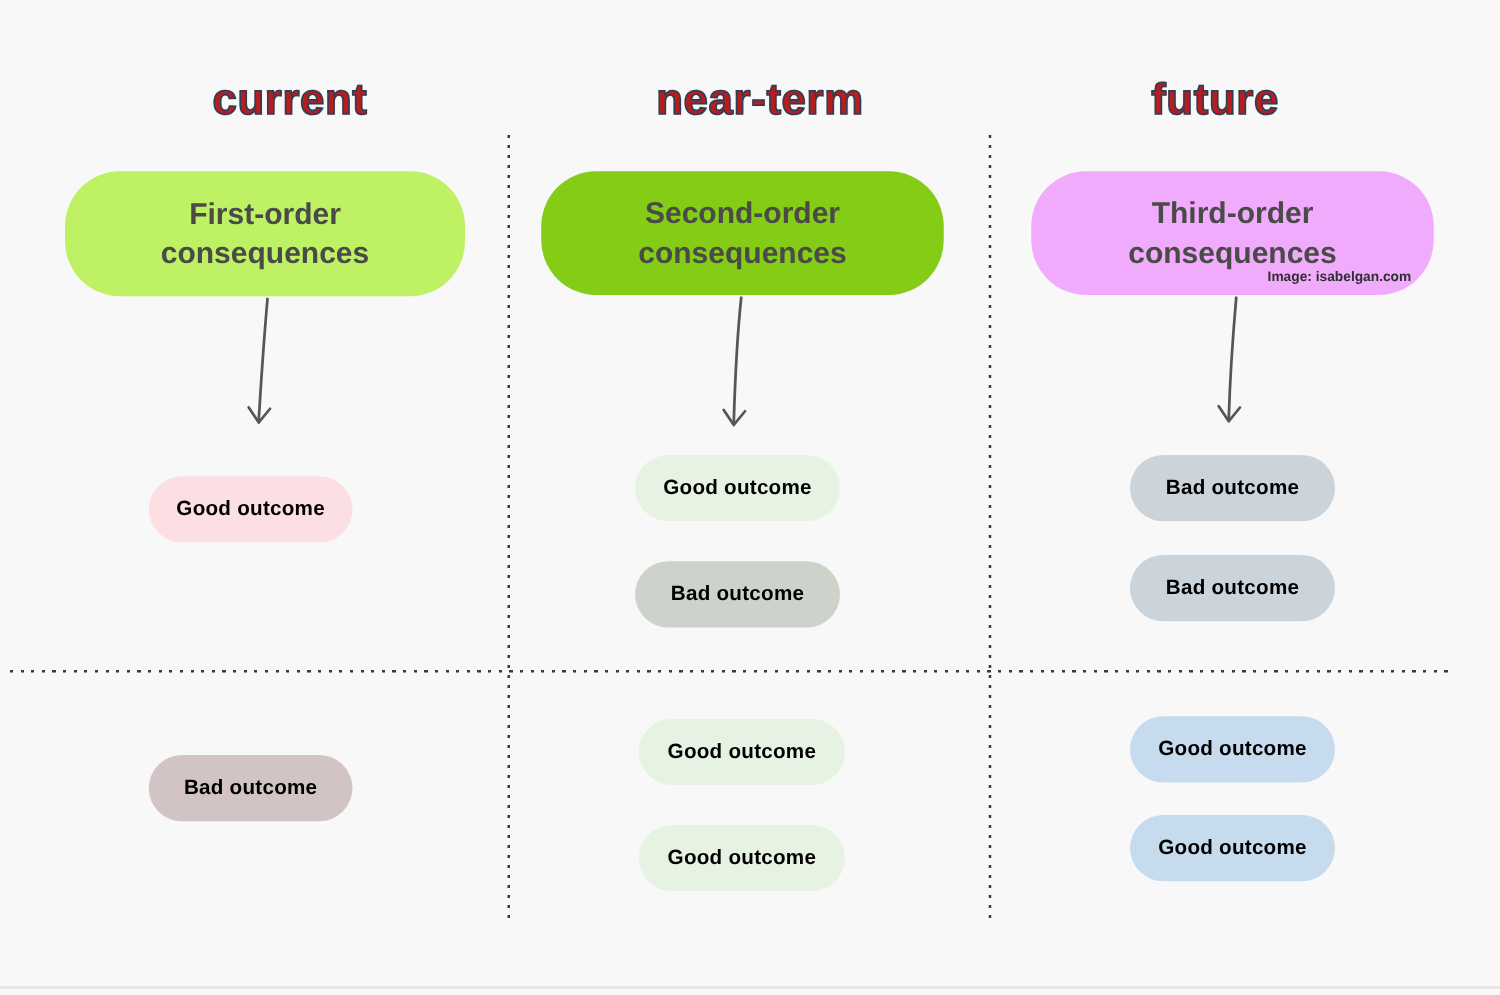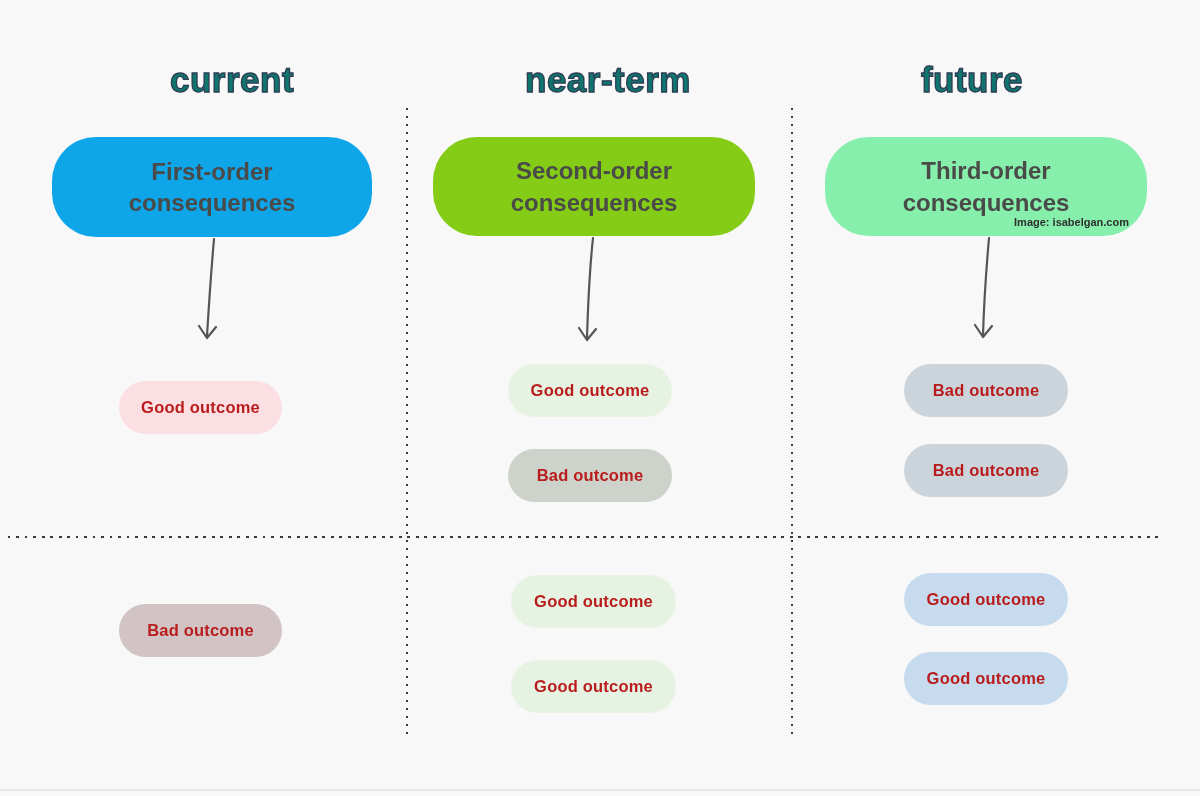--- a/index.html
+++ b/index.html
@@ -12,21 +12,21 @@
   }
   .canvas { position: absolute; inset: 0; }
 
   .col-header {
     position: absolute;
     width: 240px;
     text-align: center;
     font-size: 35px;
     font-weight: bold;
     letter-spacing: 0.5px;
-    color: #0f766e;
+    color: #b91c1c;
     -webkit-text-stroke: 1.3px #2e3e55;
     text-shadow: 0 0 1px #2e3e55;
   }
 
   .order-box {
     position: absolute;
     border-radius: 44px;
     display: flex;
     align-items: center;
     justify-content: center;
@@ -57,21 +57,21 @@
 
   .pill {
     position: absolute;
     height: 53px;
     border-radius: 27px;
     display: flex;
     align-items: center;
     justify-content: center;
     font-size: 16.5px;
     font-weight: bold;
-    color: #b91c1c;
+    color: #000000;
     letter-spacing: 0.2px;
   }
 
   .divider-v {
     position: absolute;
     width: 2px;
     background: repeating-linear-gradient(to bottom, #3a3a3a 0 2.5px, transparent 2.5px 8px);
   }
   .divider-h {
     position: absolute;
@@ -91,35 +91,35 @@
 <div class="canvas">
 
   <div class="col-header" style="left:112px; top:60px;">current</div>
   <div class="col-header" style="left:852px; top:60px;">future</div>
   <div class="col-header" style="left:488px; top:60px;">near-term</div>
 
   <div class="divider-v" style="left:406px; top:108px; height:627px;"></div>
   <div class="divider-v" style="left:791px; top:108px; height:627px;"></div>
   <div class="divider-h" style="left:8px; top:536px; width:1152px;"></div>
 
-  <div class="order-box" style="left: 52px; top: 137px; width: 320px; height: 100px; background-color: #0ea5e9;">
+  <div class="order-box" style="left: 52px; top: 137px; width: 320px; height: 100px; background-color: #bef264;">
     <div>
       <span>First-order</span><br>
       <span>consequences</span>
     </div>
   </div>
 
   <div class="order-box" style="left: 433px; top: 137px; width: 322px; height: 99px; background-color: #84cc16;">
     <div>
       <span>Second-order</span><br>
       <span>consequences</span>
     </div>
   </div>
 
-  <div class="order-box" style="left: 825px; top: 137px; width: 322px; height: 99px; background-color: #86efac;">
+  <div class="order-box" style="left: 825px; top: 137px; width: 322px; height: 99px; background-color: #f0abfc;">
     <div>
       <span>Third-order</span><br>
       <span>consequences</span>
     </div>
     <div class="credit">Image: isabelgan.com</div>
   </div>
 
   <svg class="arrow-svg" style="left:192px; top:238px;" width="34" height="112" viewBox="0 0 34 112">
     <path d="M22,1 C19,35 17,65 15,98"></path>
     <path d="M7,88 L15,100 L24,89"></path>

